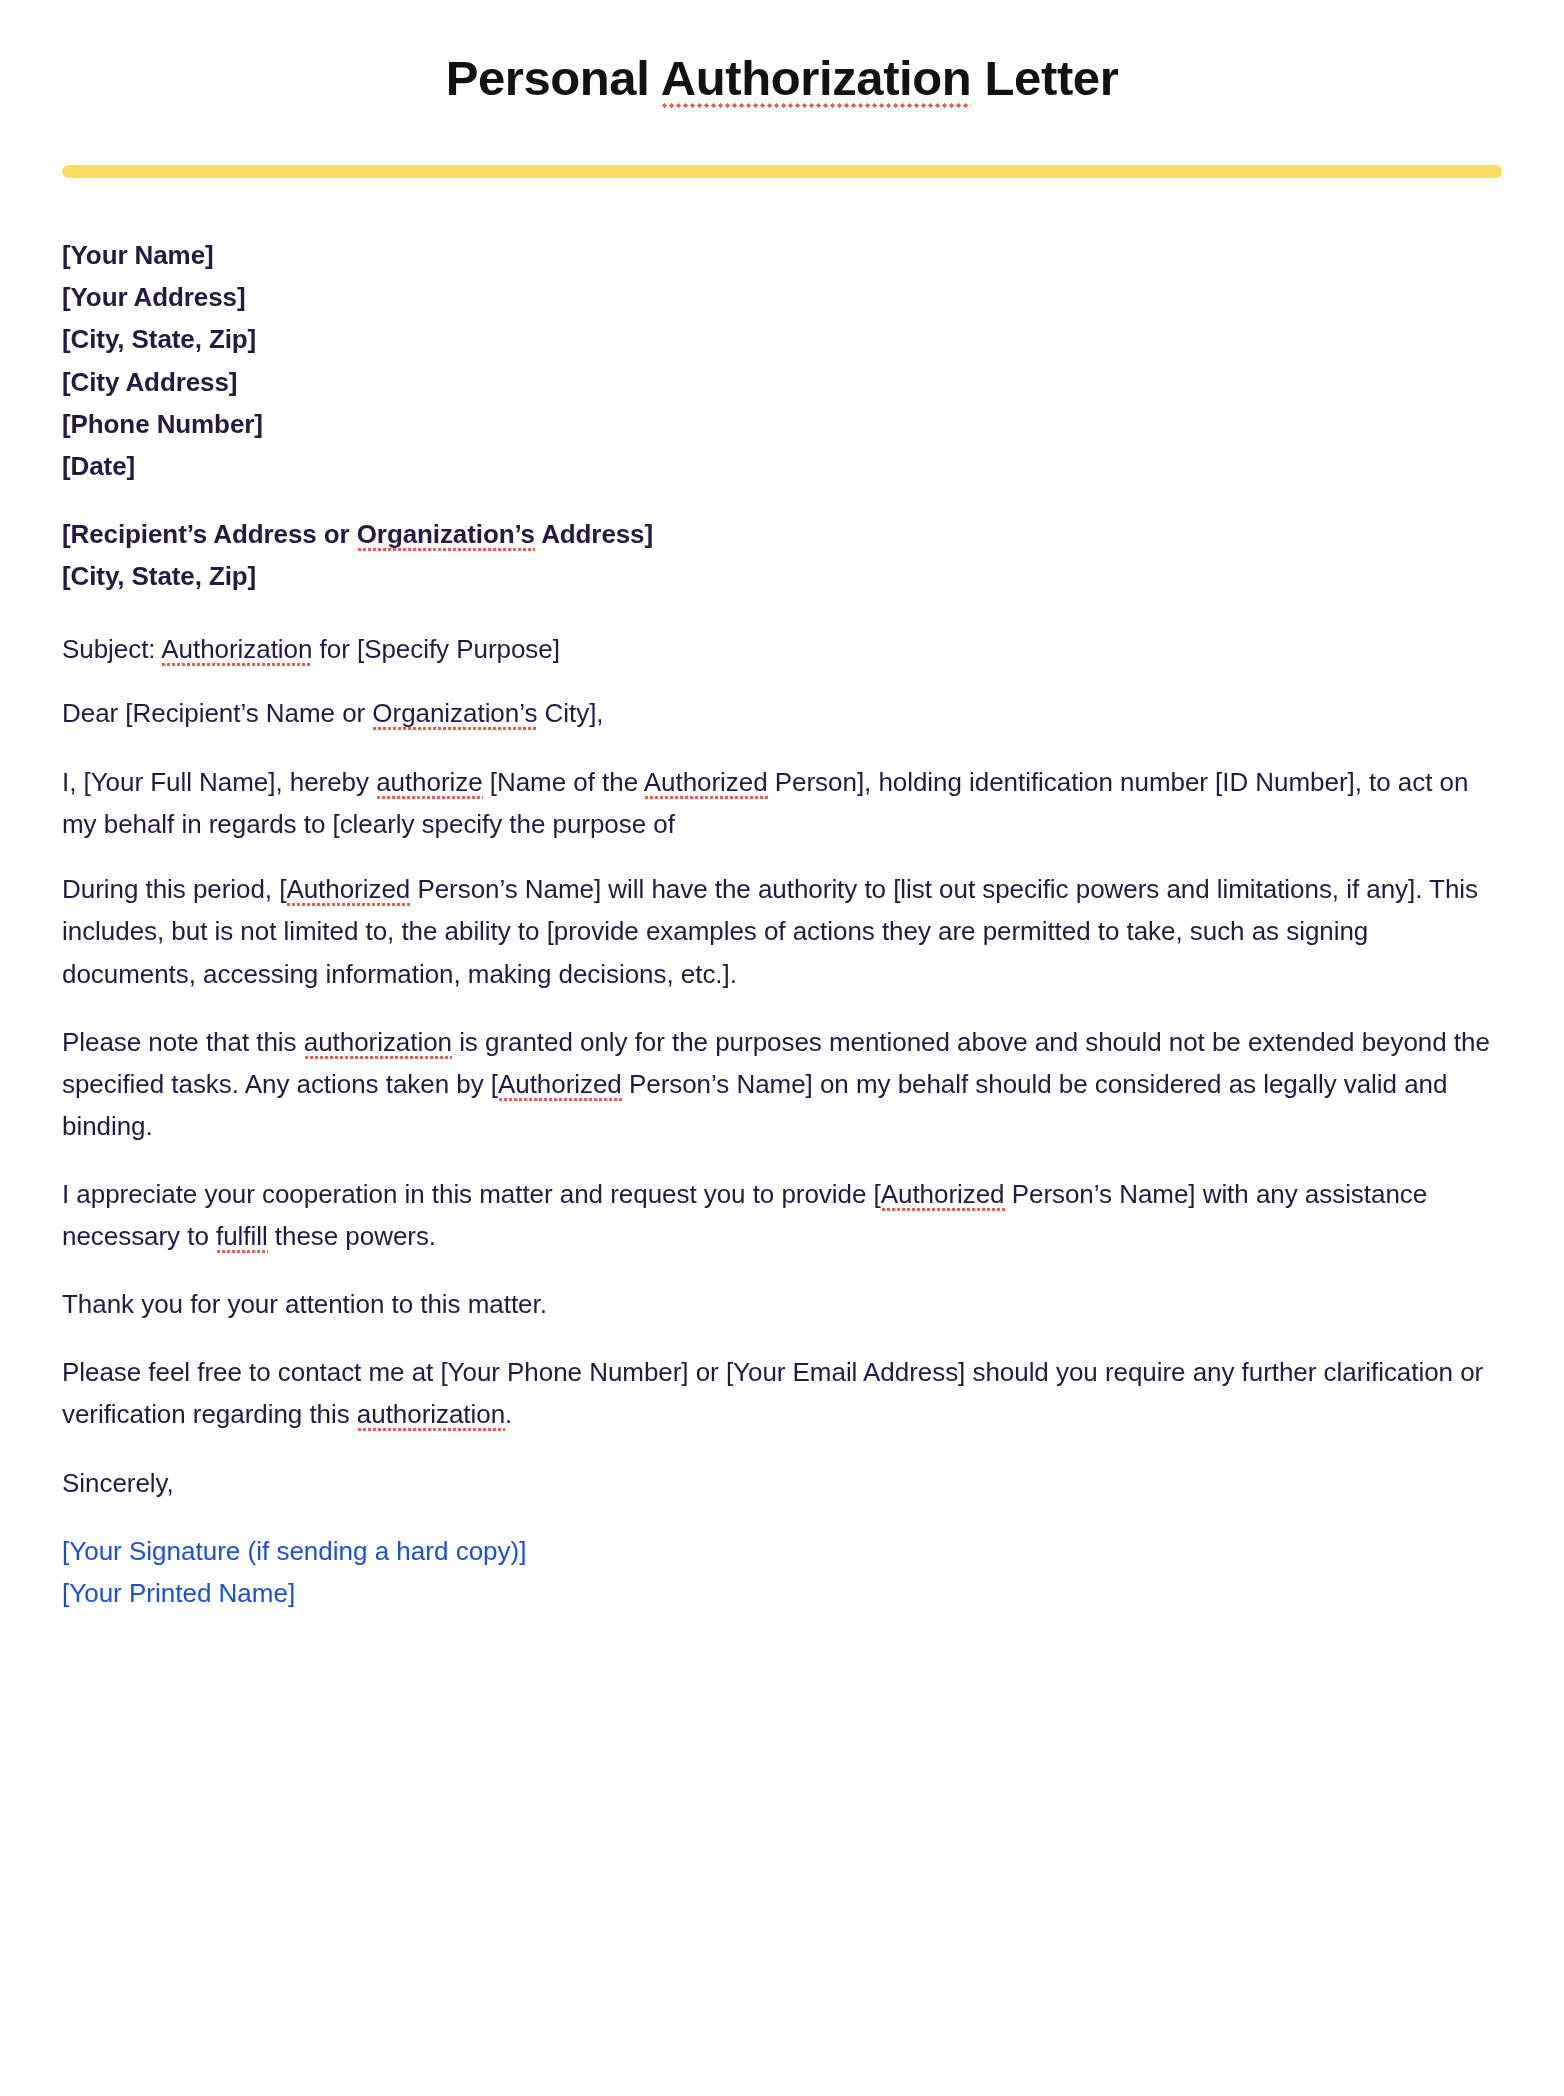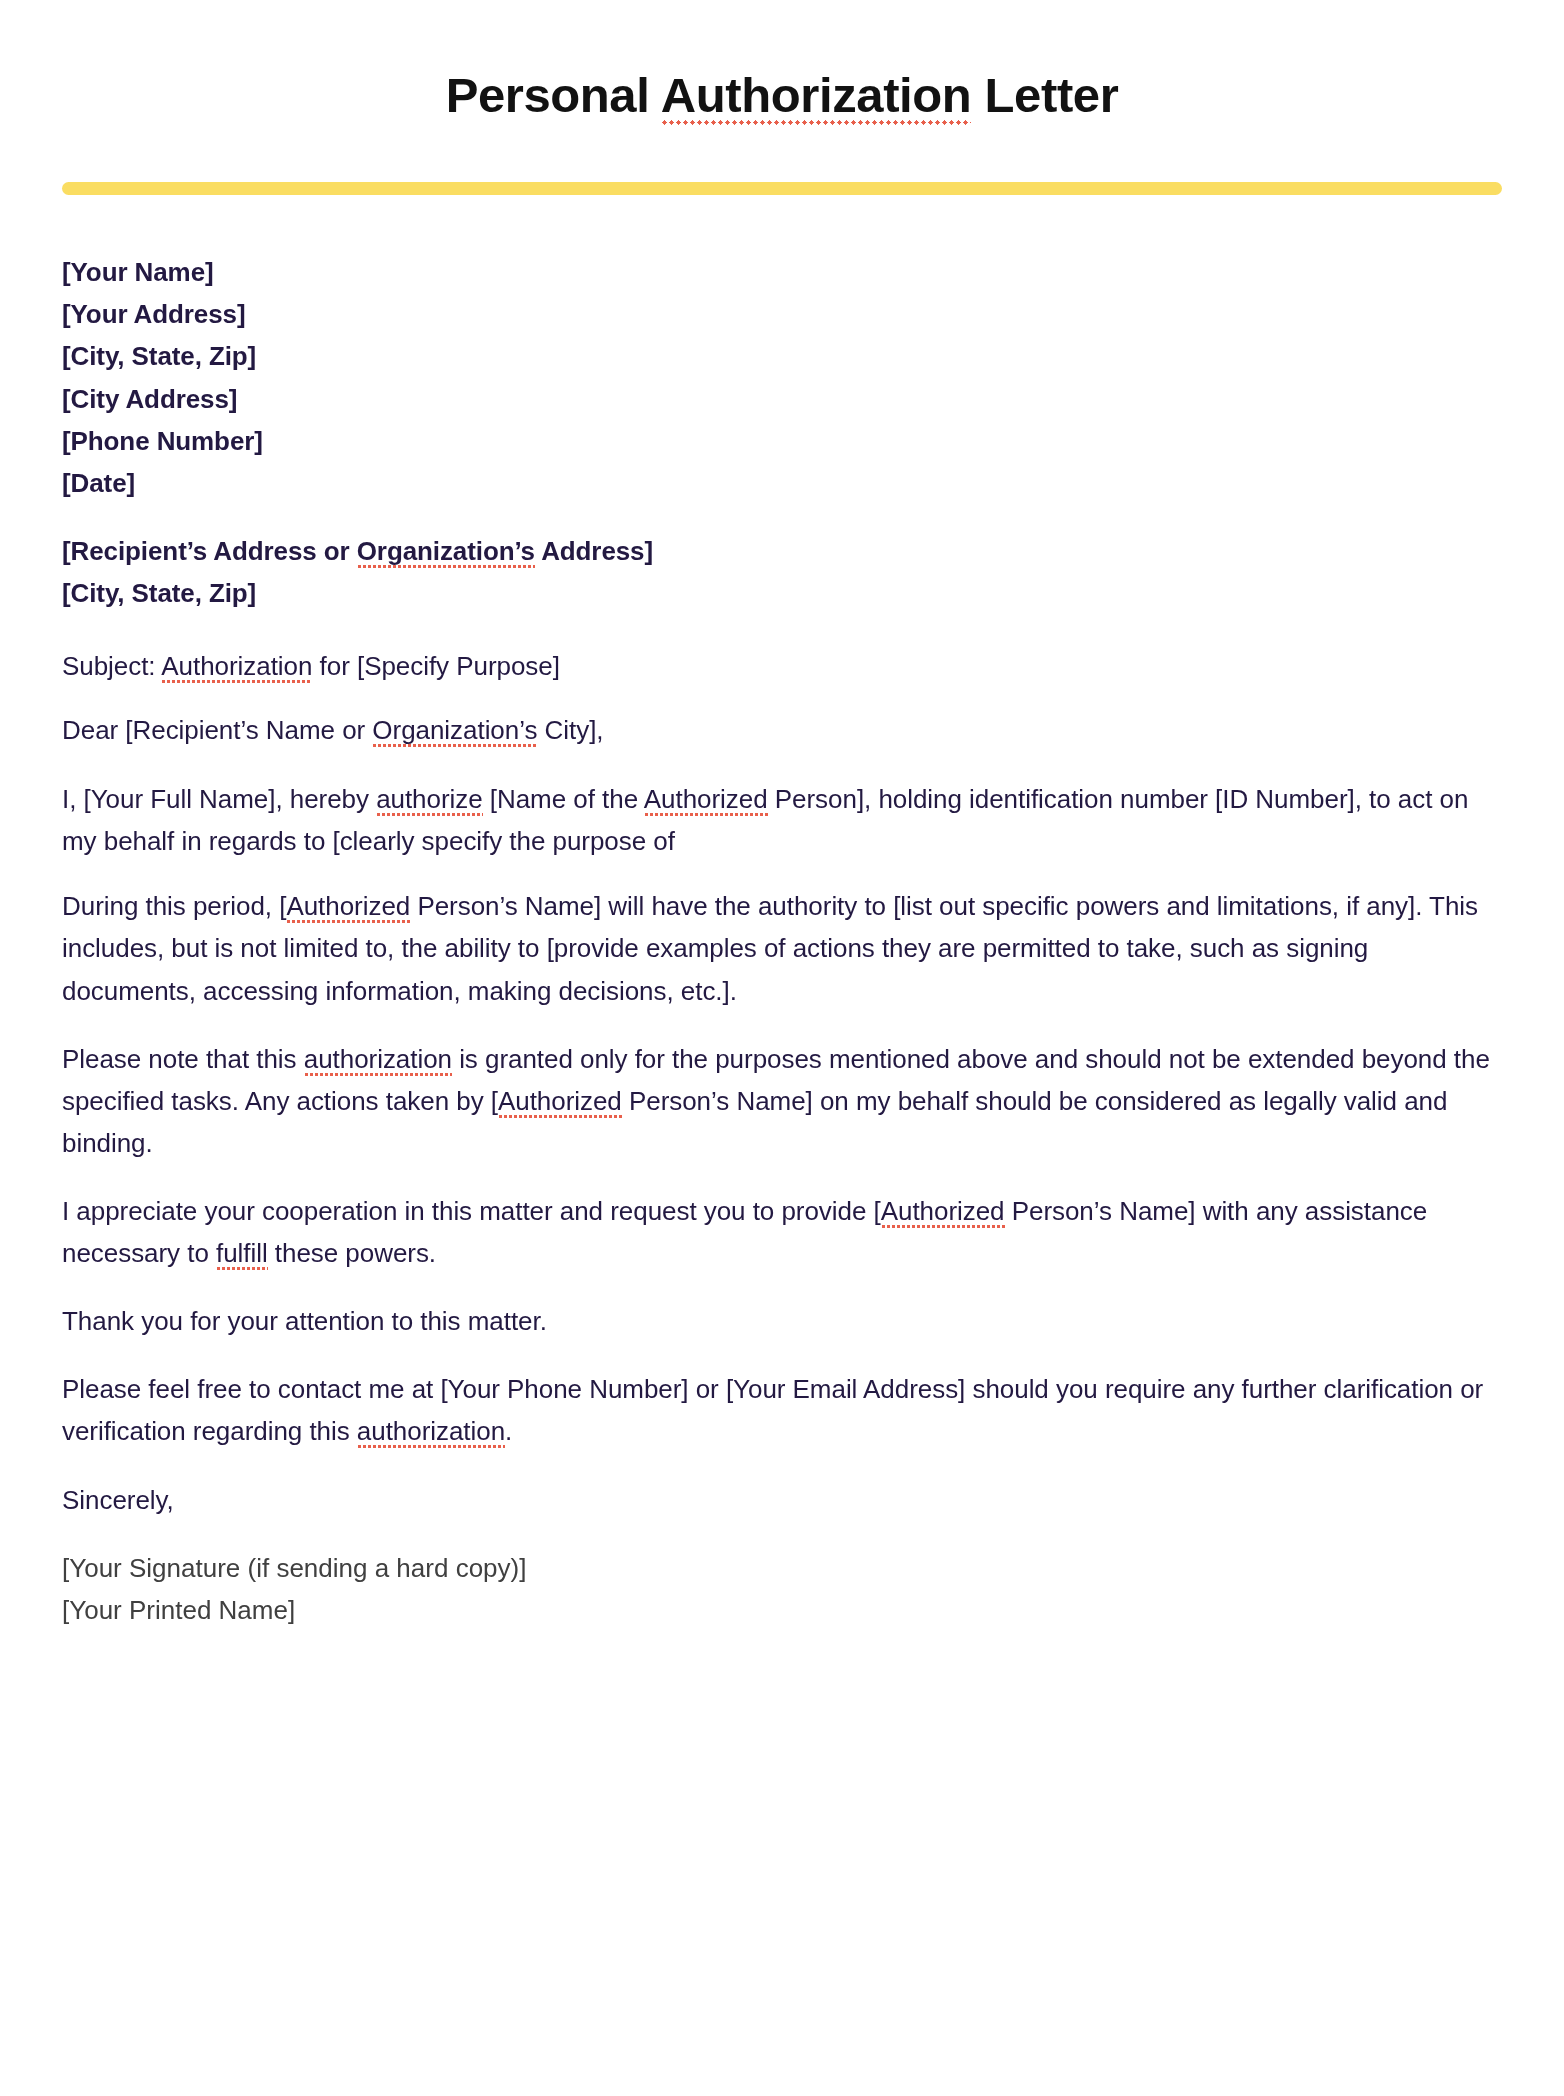--- a/index.html
+++ b/index.html
@@ -14,21 +14,21 @@
     font-family: "Liberation Sans", sans-serif;
     color: #231942;
     -webkit-font-smoothing: antialiased;
   }
 
   .page {
     position: relative;
     width: 1564px;
     height: 2096px;
     box-sizing: border-box;
-    padding: 17px 62px;
+    padding: 0 62px;
   }
 
   
   .doc-title {
     margin: 0;
     padding-top: 48px;
     text-align: center;
     font-size: 49px;
     line-height: 1.25;
     font-weight: 700;
@@ -83,21 +83,21 @@
     position: relative;
     max-height: 90px;
     overflow: hidden;
     margin-bottom: 22px;
   }
 
   .closing-line {
     margin: 0;
     font-size: 26px;
     line-height: 1.62;
-    color: #404040;
+    color: #1d4ed8;
   }
 
   
   .sp {
     background-image: radial-gradient(#e8604c 42%, rgba(232,96,76,0) 44%);
     background-size: 5px 5px;
     background-repeat: repeat-x;
     background-position: 0 100%;
     padding-bottom: 3px;
   }

